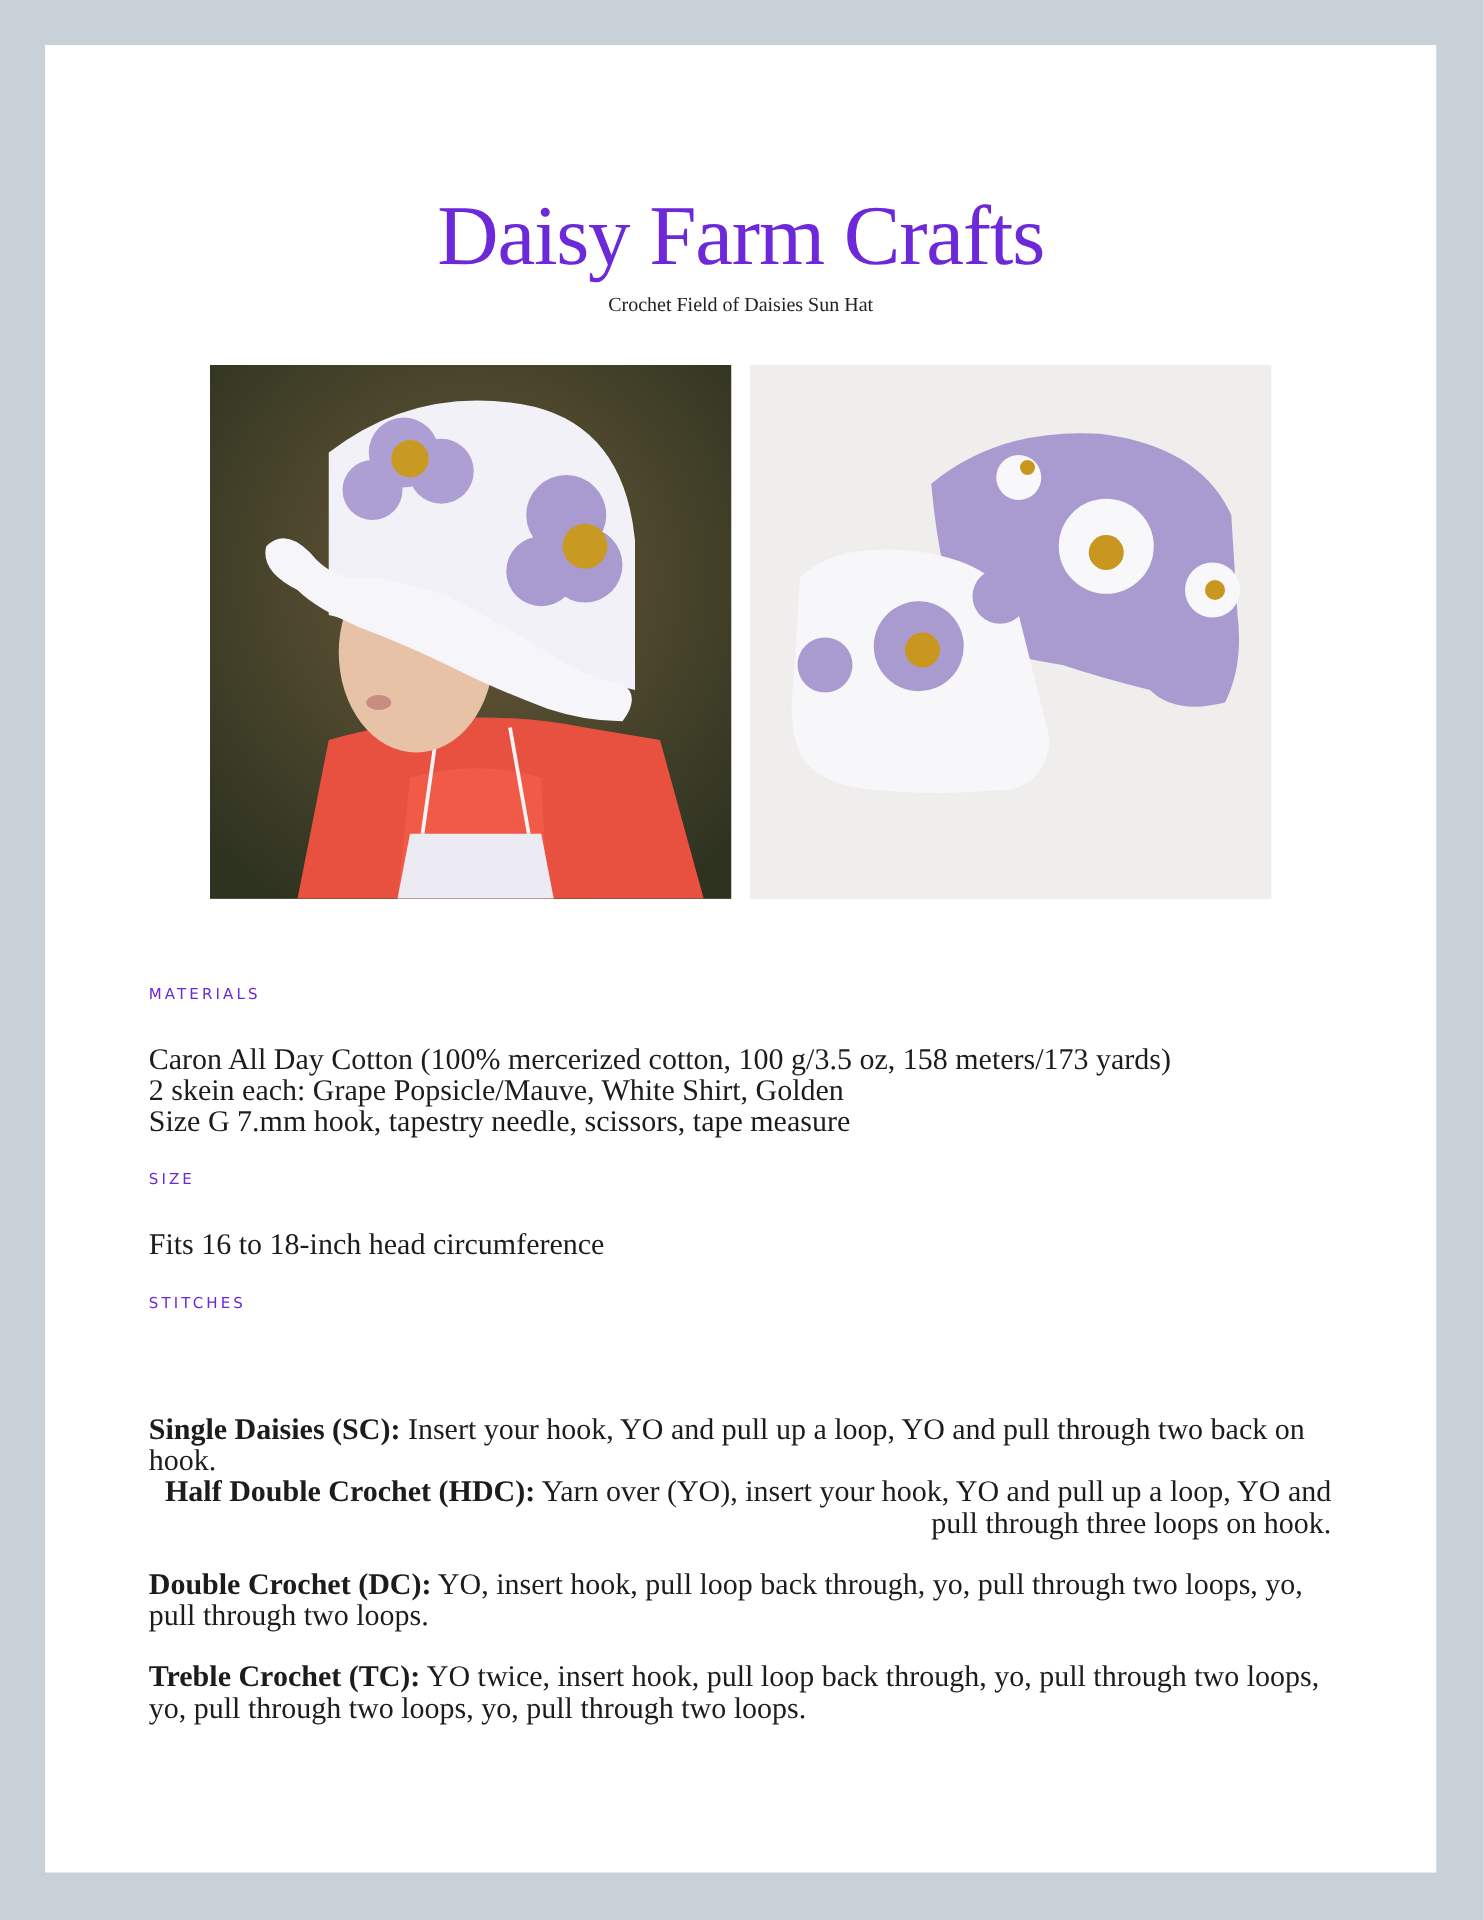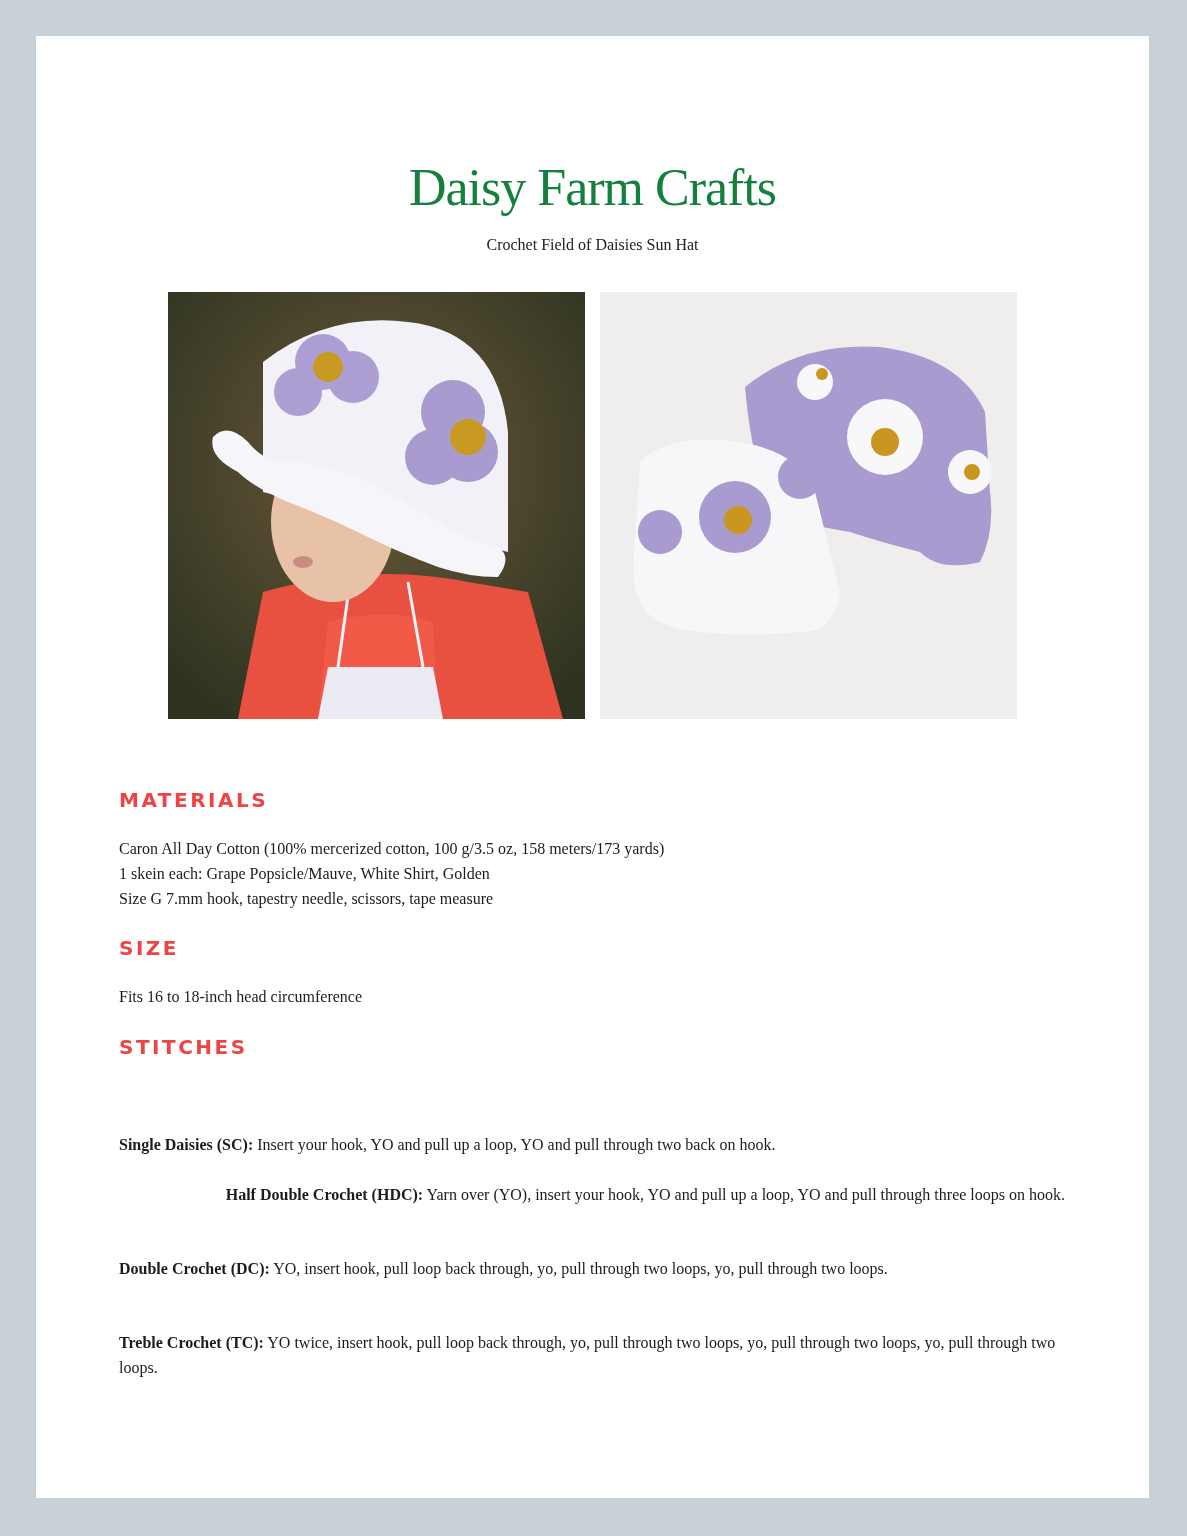--- a/index.html
+++ b/index.html
@@ -5,35 +5,35 @@
   html, body { margin:0; padding:0; }
   body {
     width:1187px; height:1536px; background:#c8d0d8; position:relative; overflow:hidden;
     font-family:"Liberation Serif", "DejaVu Serif", serif; color:#1a1a1a;
   }
   .page {
     position:absolute; left:36px; top:36px; width:1113px; height:1462px; background:#ffffff;
   }
   .brand {
     position:absolute; left:0; right:0; top:112px; text-align:center;
-    font-family:"Liberation Serif", serif; font-size:52px; line-height:80px; color:#15803d; letter-spacing:-1px;
+    font-family:"Liberation Serif", serif; font-size:68px; line-height:80px; color:#6d28d9; letter-spacing:-1px;
   }
   .subtitle {
     position:absolute; left:0; right:0; top:200px; text-align:center;
     font-size:16px; color:#222;
   }
   .photo { position:absolute; top:256px; width:417px; height:427px; overflow:hidden; }
   .photo1 { left:132px; background:linear-gradient(160deg,#5a4a2c 0%,#3e3a24 40%,#2f3520 100%); }
   .photo2 { left:564px; background:linear-gradient(180deg,#f2f1ef,#e6e5e3); }
   .section-h {
-    position:absolute; left:83px; font-family:"DejaVu Sans", sans-serif; font-weight:bold;
-    font-size:20px; letter-spacing:2.5px; color:#ef4444;
+    position:absolute; left:83px; font-family:"DejaVu Sans", sans-serif; font-weight:normal;
+    font-size:12px; letter-spacing:2.5px; color:#6d28d9;
   }
   .body-text {
-    position:absolute; left:83px; right:84px; font-size:16px; line-height:25px; color:#1c1c1c;
+    position:absolute; left:83px; right:84px; font-size:24px; line-height:25px; color:#1c1c1c;
   }
   .body-text b { font-weight:bold; }
 </style>
 </head>
 <body>
 
 <div class="page">
 
   <div class="brand">Daisy Farm Crafts</div>
   <div class="subtitle">Crochet Field of Daisies Sun Hat</div>
@@ -98,21 +98,21 @@
         <circle cx="138" cy="228" r="14" fill="#c9961f"></circle>
         <circle cx="200" cy="185" r="22" fill="#a99bd0"></circle>
         <circle cx="60" cy="240" r="22" fill="#a99bd0"></circle>
       </g>
     </svg>
   </div>
 
   <div class="section-h" style="top:752px;">MATERIALS</div>
   <div class="body-text" style="top:800px;">
     <div>Caron All Day Cotton (100% mercerized cotton, 100 g/3.5 oz, 158 meters/173 yards)</div>
-    <div>1 skein each: Grape Popsicle/Mauve, White Shirt, Golden</div>
+    <div>2 skein each: Grape Popsicle/Mauve, White Shirt, Golden</div>
     <div>Size G 7.mm hook, tapestry needle, scissors, tape measure</div>
   </div>
 
   <div class="section-h" style="top:900px;">SIZE</div>
   <div class="body-text" style="top:948px;">Fits 16 to 18-inch head circumference</div>
 
   <div class="section-h" style="top:999px;">STITCHES</div>
 
   <div class="body-text" style="top:1096px;">
     <b>Single Daisies (SC):</b><span> Insert your hook, YO and pull up a loop, YO and pull through two back on hook.</span>

